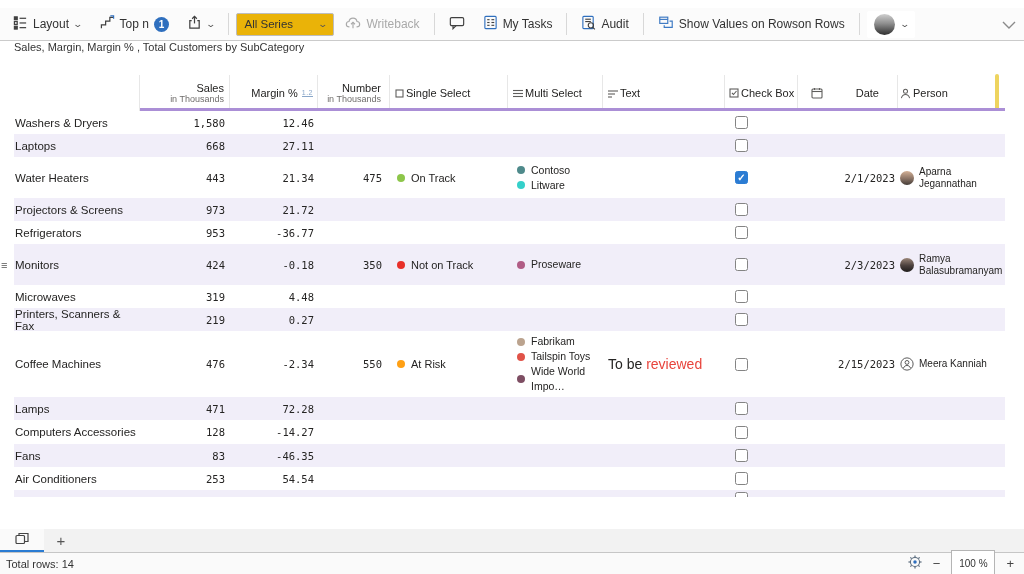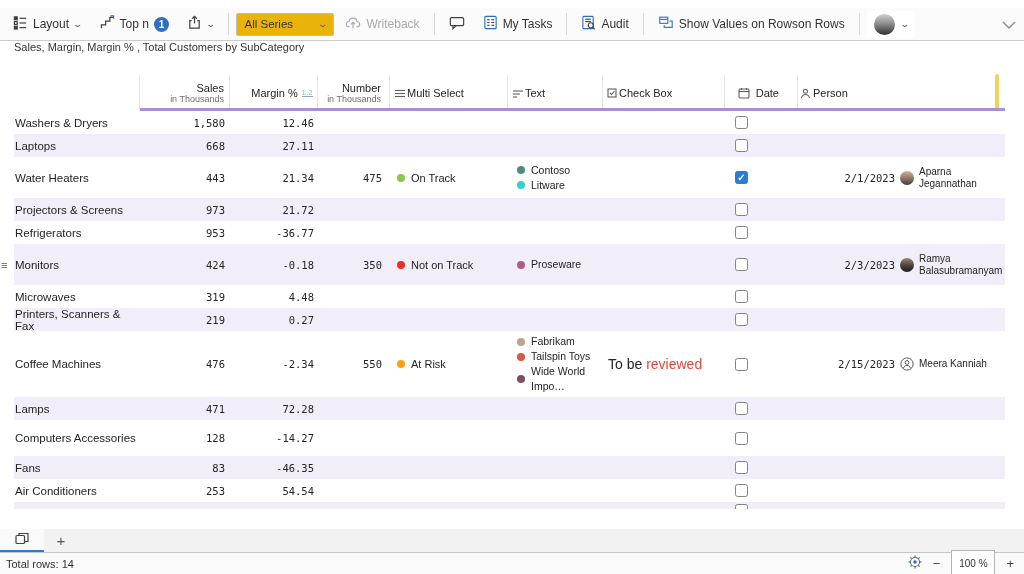--- a/index.html
+++ b/index.html
@@ -242,20 +242,28 @@
       <div class="hc" style="justify-content:flex-end; padding-right:4px;">
         <span>Margin %</span>
         <span class="sort-badge">1.2</span>
       </div>
       <div class="hc h2line" style="padding-right:8px;">
         <span class="l1">Number</span>
         <span class="l2">in Thousands</span>
       </div>
       <div class="hc hleft">
         <span class="hicon">
+          <svg width="9" height="9" viewBox="0 0 9 9">
+              <rect x="1" y="1" width="7" height="7" fill="none" stroke="#5f5e5c" stroke-width="1.1"></rect>
+            </svg>
+        </span>
+        <span>Single Select</span>
+      </div>
+      <div class="hc hleft">
+        <span class="hicon">
           <svg width="10" height="9" viewBox="0 0 10 9">
               <g stroke="#5f5e5c" stroke-width="1.1">
                 <line x1="0" y1="1.5" x2="10" y2="1.5"></line>
                 <line x1="0" y1="4.5" x2="10" y2="4.5"></line>
                 <line x1="0" y1="7.5" x2="10" y2="7.5"></line>
               </g>
             </svg>
         </span>
         <span>Multi Select</span>
       </div>
@@ -502,21 +510,21 @@
           <div class="c num numbercol"></div>
           <div class="c single"></div>
           <div class="c multi"></div>
           <div class="c textcell"></div>
           <div class="c cbcell">
             <div class="cb"></div>
           </div>
           <div class="c datecell"></div>
           <div class="c person"></div>
         </div>
-        <div class="trow grid-cols" style="height: 36px;">
+        <div class="trow grid-cols" style="height: 24px;">
           <div class="c label">Computers Accessories</div>
           <div class="c num sales">128</div>
           <div class="c num margincol">-14.27</div>
           <div class="c num numbercol"></div>
           <div class="c single"></div>
           <div class="c multi"></div>
           <div class="c textcell"></div>
           <div class="c cbcell">
             <div class="cb"></div>
           </div>

